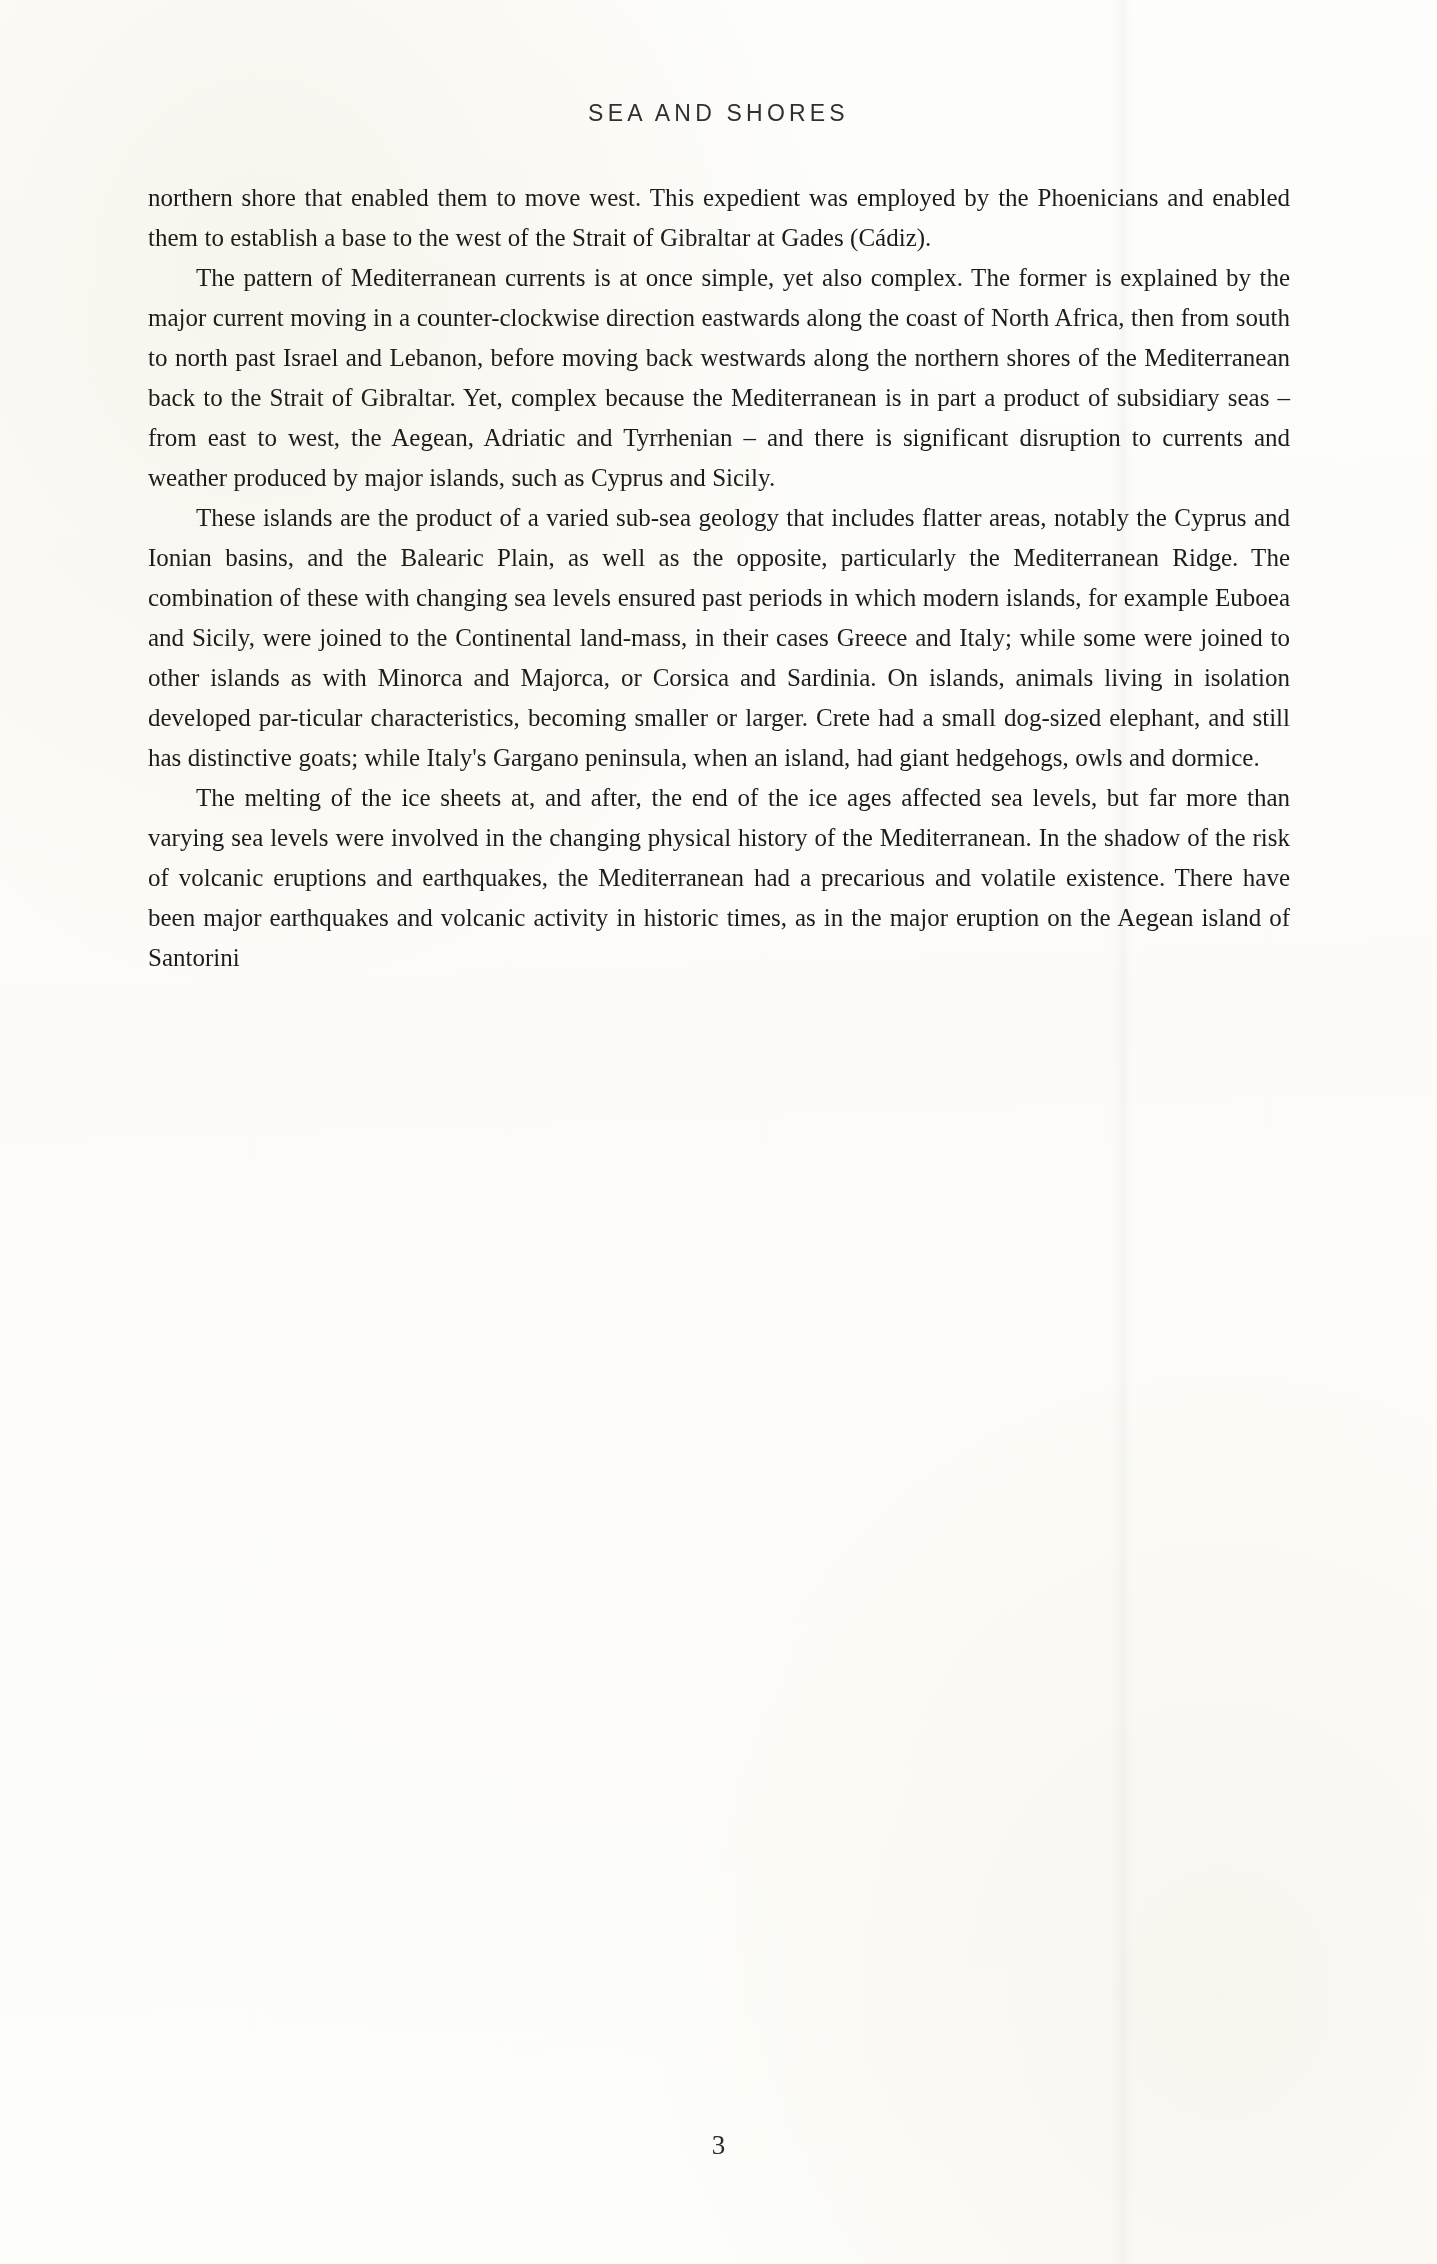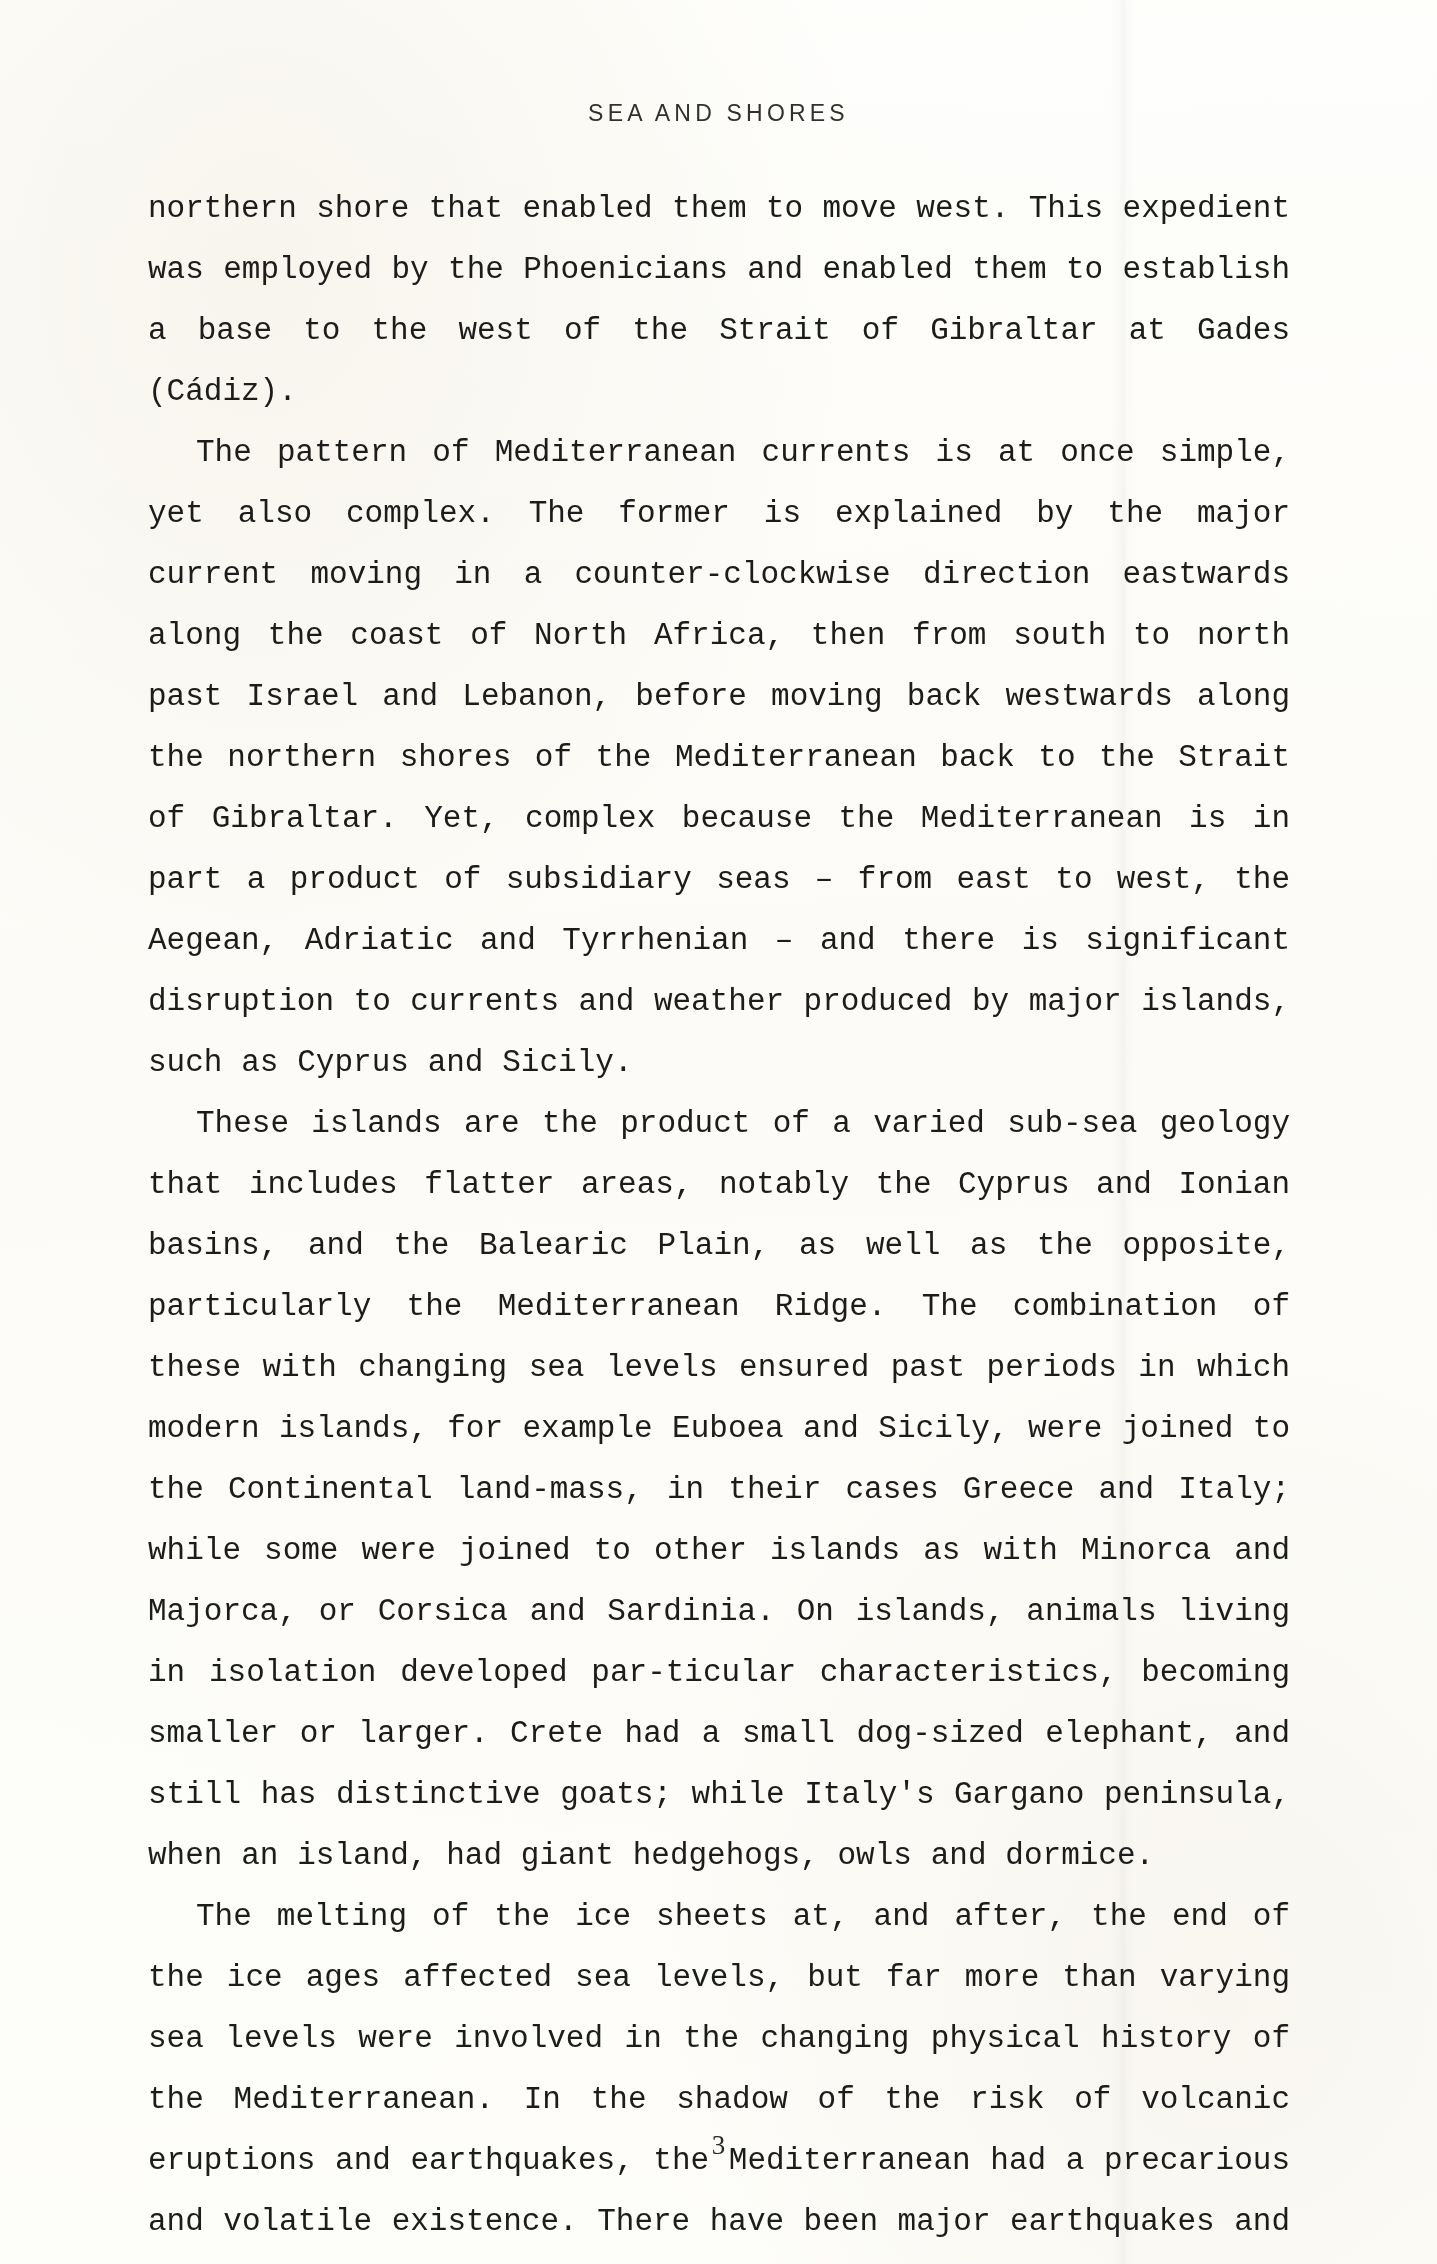--- a/index.html
+++ b/index.html
@@ -74,27 +74,26 @@
     position: absolute;
     top: 178px;
     left: 148px;
     width: 1142px;
   }
 
   .para {
     margin: 0;
     text-align: justify;
     text-justify: inter-word;
-    font-size: 31px;
-    line-height: 61px;
+    font-size: 25px;
+    line-height: 40px;
     color: #1c1c1b;
     text-indent: 48px;
     hyphens: manual;
     word-spacing: 0.2px;
-    font-family: Liberation Mono, monospace;
   }
 
   .para.first {
     text-indent: 0;
   }
 
   
   .folio {
     position: absolute;
     top: 2130px;

